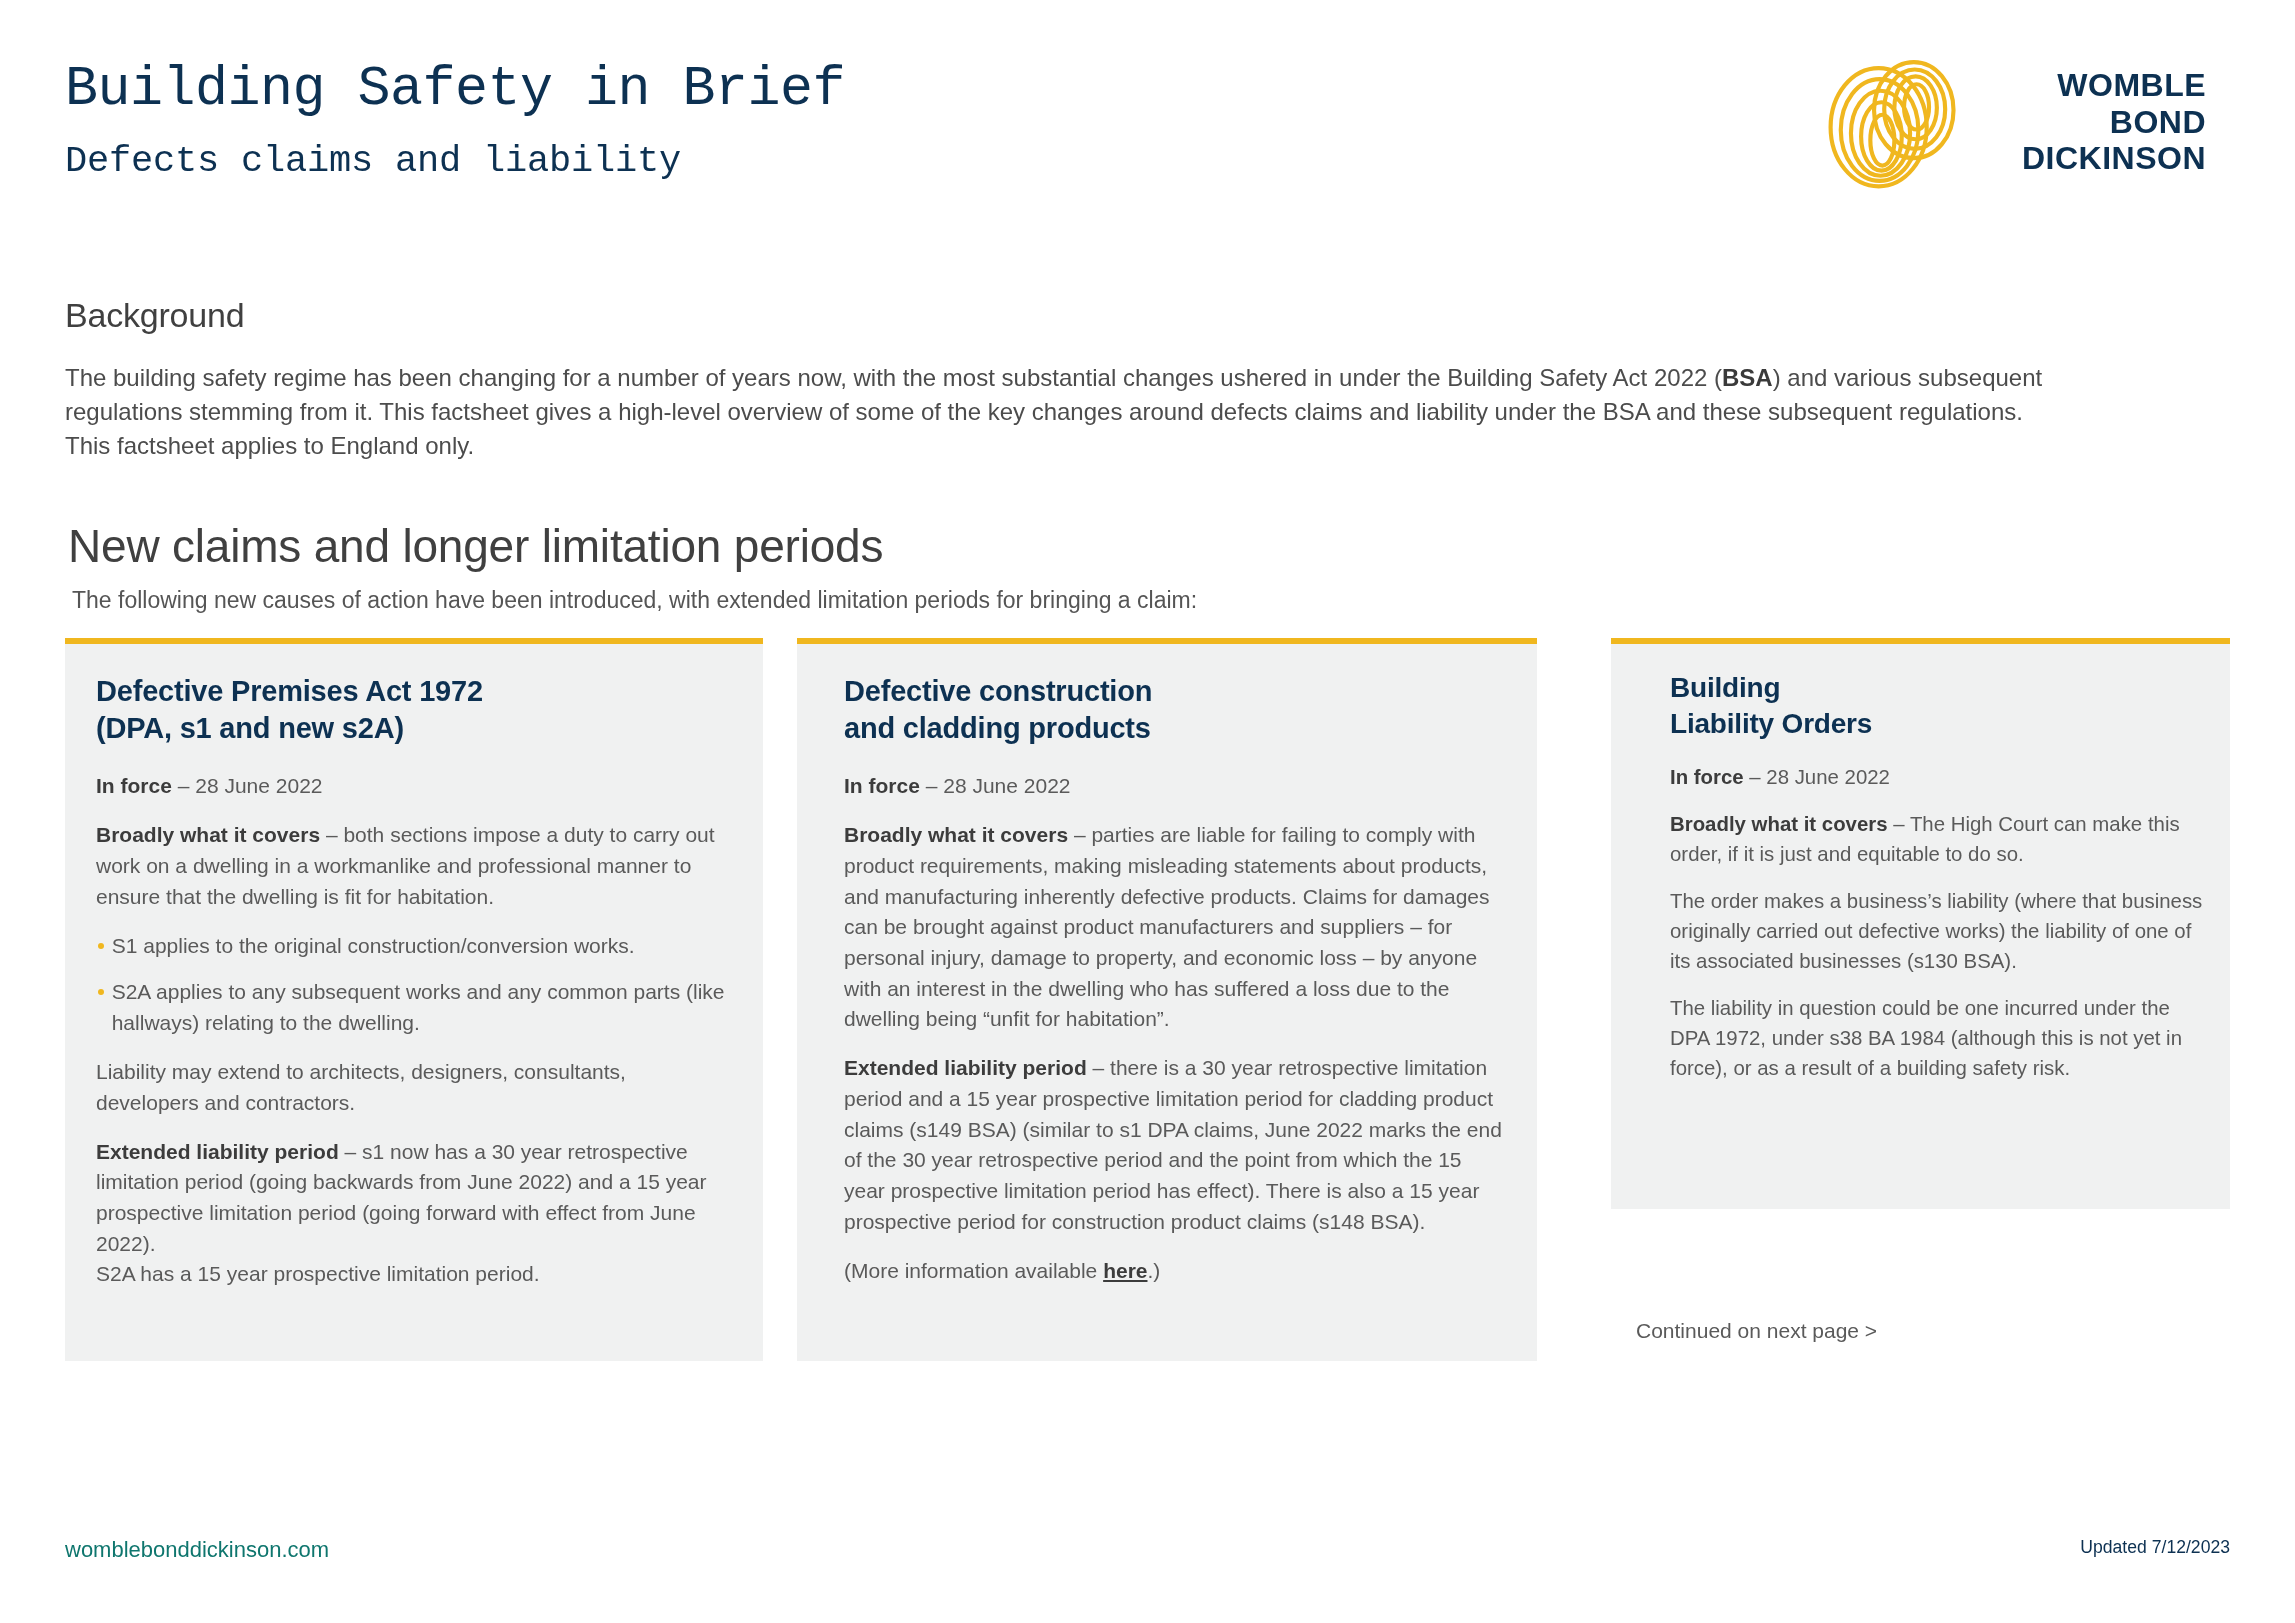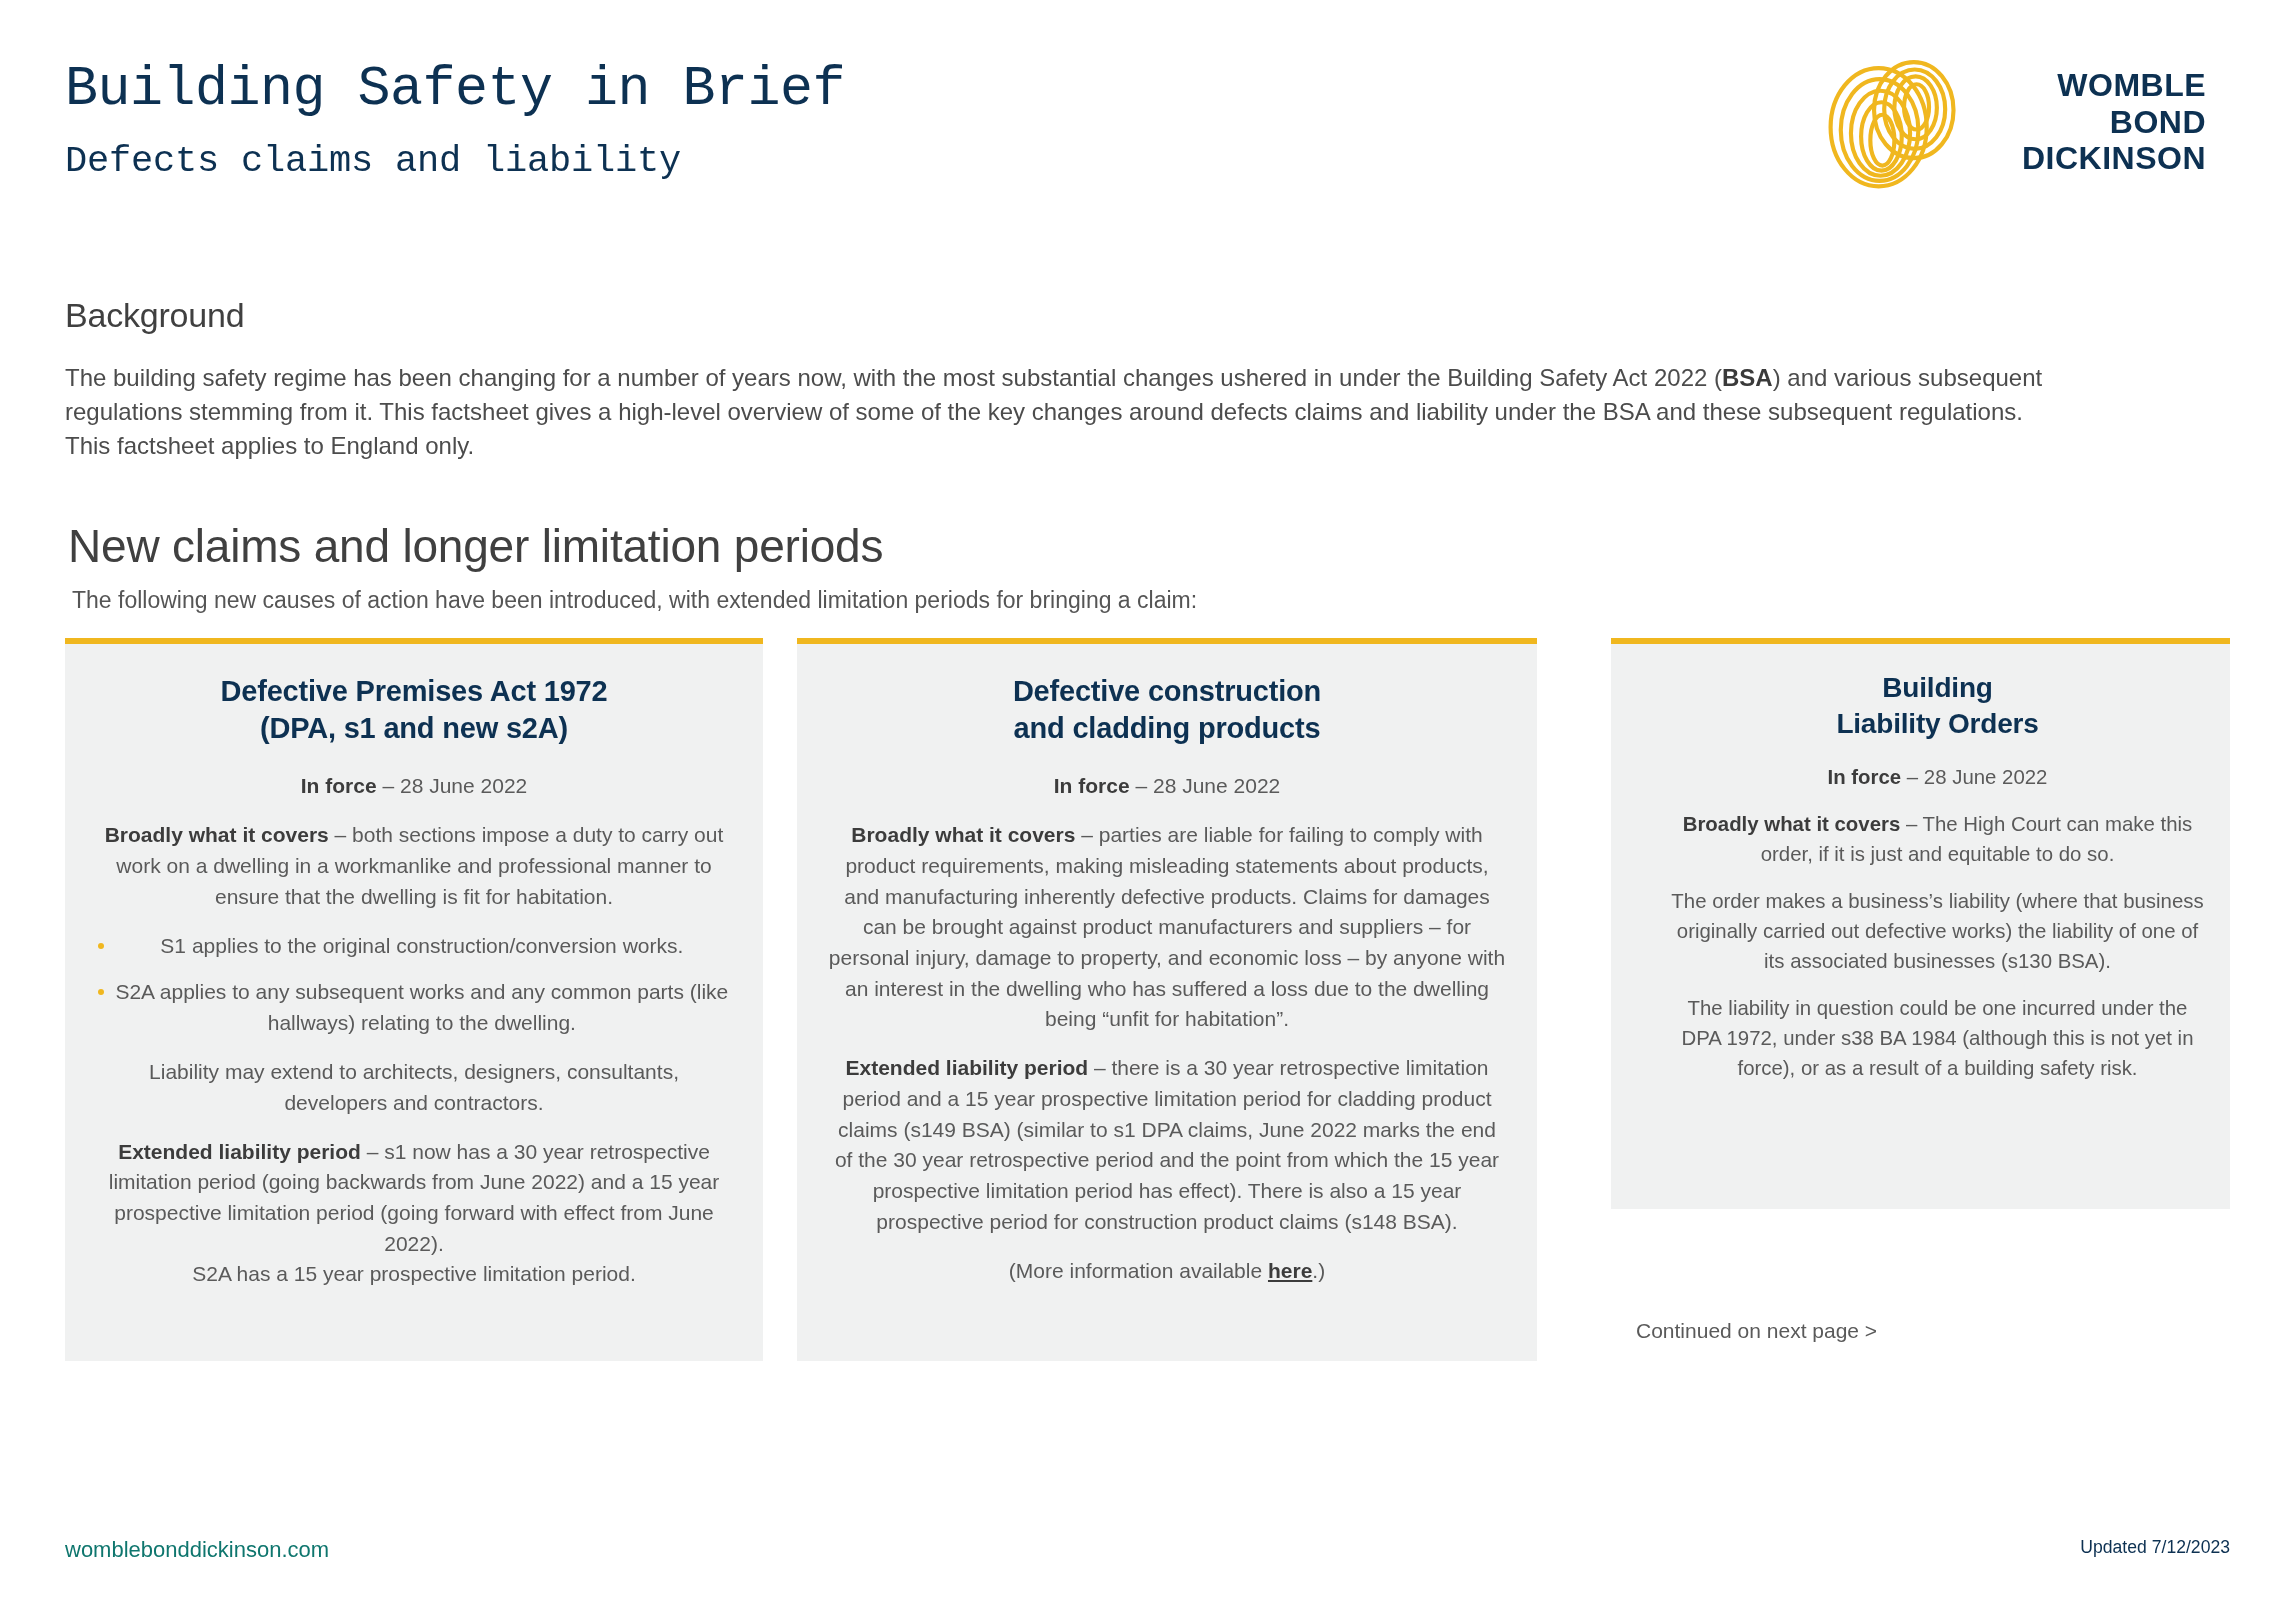--- a/index.html
+++ b/index.html
@@ -50,24 +50,24 @@
 
   
   .cards{position:absolute;left:0;top:638px;width:2295px;}
   .card{
     position:absolute;
     background:#f0f1f1;
     border-top:6px solid #f0b71f;
     box-sizing:border-box;
   }
   #card-0{left:65px;top:0;width:698px;height:723px;}
-  #card-1{left:797px;top:0;width:740px;height:723px;}
+  #card-1{left:797px;top:0;width:740px;height:723px;padding-left:16px;}
   #card-2{left:1611px;top:0;width:619px;height:571px;}
 
-  .card-inner{padding:29px 31px 0 31px;text-align:center;}
+  .card-inner{padding:29px 31px 0 31px;}
   #card-2 .card-inner{padding:26px 25px 0 25px;margin-left:34px;}
 
   .card-title{
     color:#0d3152;font-weight:700;font-size:29px;line-height:1.28;
     letter-spacing:-0.2px;margin:0 0 24px 0;white-space:pre-line;
   }
   #card-2 .card-title{font-size:28px;margin-bottom:21px;}
 
   .card-p{
     color:#5a5a5a;font-size:21px;line-height:1.46;margin:0 0 18.5px 0;

